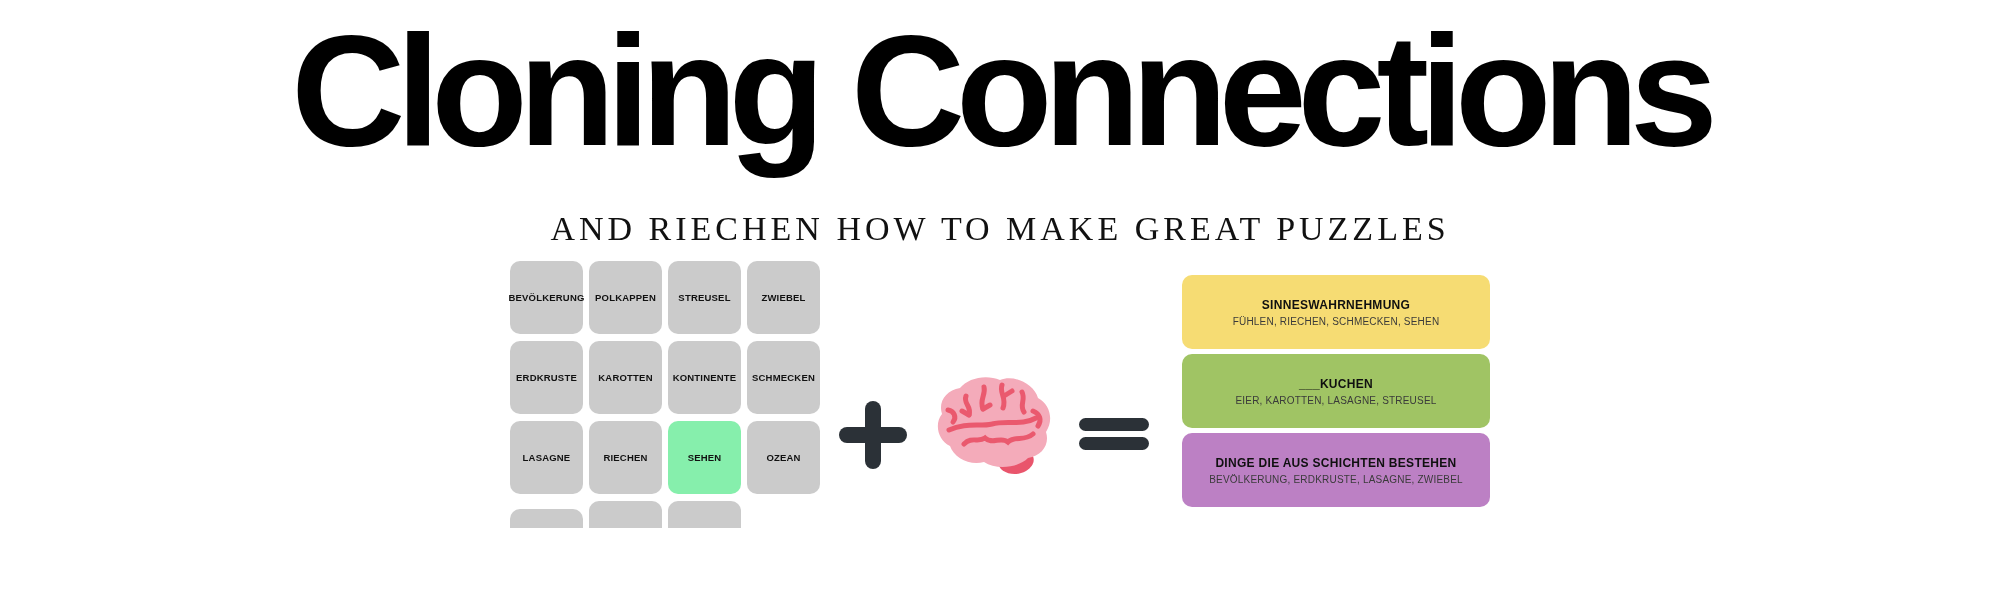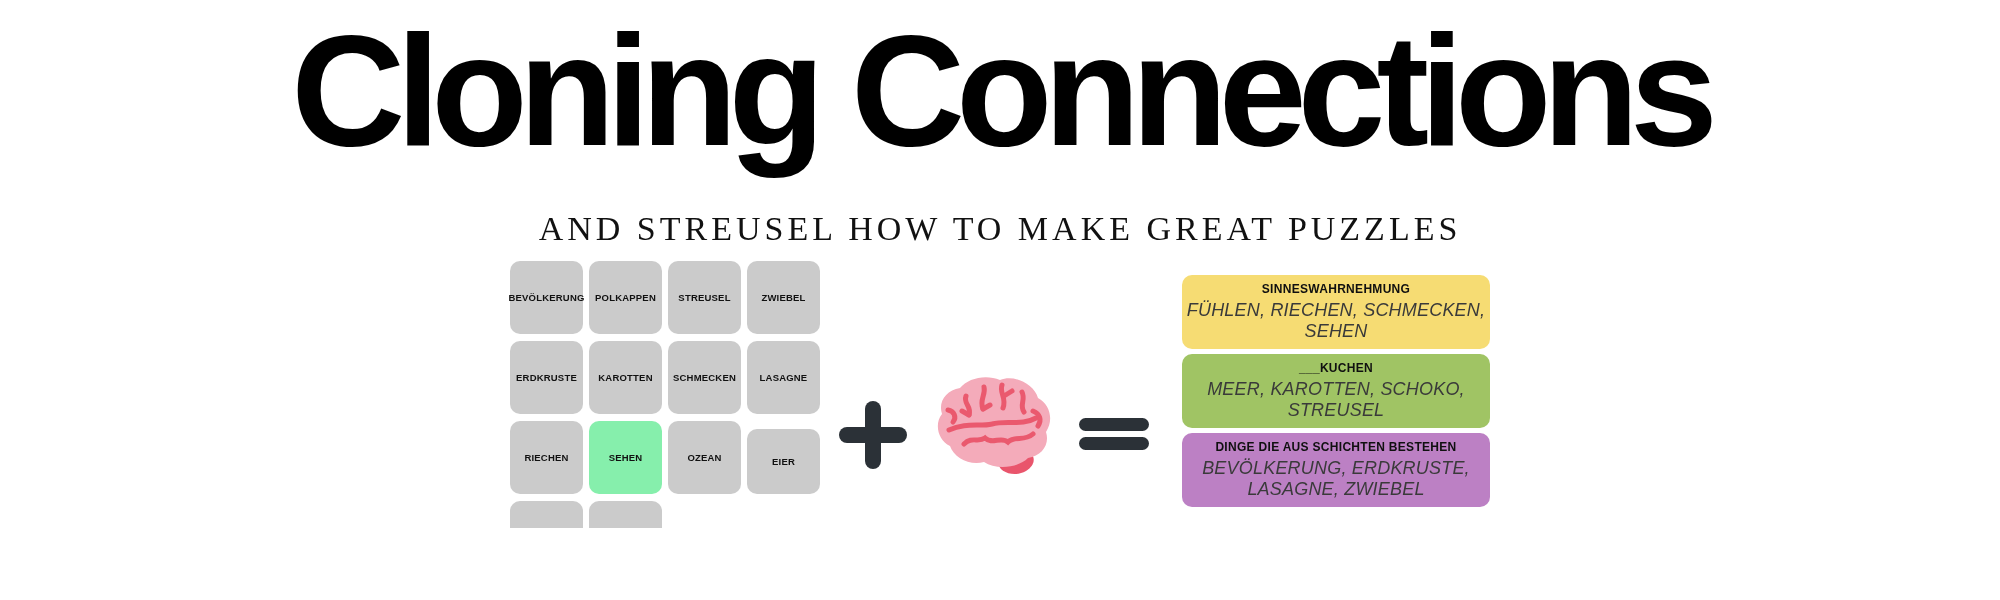--- a/index.html
+++ b/index.html
@@ -33,37 +33,38 @@
   .equals{left:1079px;top:417px;width:70px;height:33px;}
   .groups{
     position:absolute;left:1182px;top:275px;width:308px;
     display:flex;flex-direction:column;gap:5px;
   }
   .group{
     height:74px;border-radius:10px;display:flex;flex-direction:column;
     align-items:center;justify-content:center;text-align:center;
   }
   .group-title{font-size:12px;font-weight:bold;letter-spacing:0.3px;color:#101010;}
-  .group-words{font-size:18px;font-weight:400;letter-spacing:0.2px;color:#3a3a3a;margin-top:4px;font-style:italic;}
+  .group-words{font-size:10px;font-weight:400;letter-spacing:0.2px;color:#3a3a3a;margin-top:4px;}
 </style>
 </head>
 <body>
 
 <div class="canvas">
 
   <h1 class="title">Cloning Connections</h1>
-  <div class="subtitle">AND STREUSEL HOW TO MAKE GREAT PUZZLES</div>
+  <div class="subtitle">AND RIECHEN HOW TO MAKE GREAT PUZZLES</div>
 
   <div class="grid">
     <div class="tile" style="background: rgb(203, 203, 203);">BEVÖLKERUNG</div>
     <div class="tile" style="background: rgb(203, 203, 203);">POLKAPPEN</div>
     <div class="tile" style="background: rgb(203, 203, 203);">STREUSEL</div>
     <div class="tile" style="background: rgb(203, 203, 203);">ZWIEBEL</div>
     <div class="tile" style="background: rgb(203, 203, 203);">ERDKRUSTE</div>
     <div class="tile" style="background: rgb(203, 203, 203);">KAROTTEN</div>
+    <div class="tile" style="background: rgb(203, 203, 203);">KONTINENTE</div>
     <div class="tile" style="background: rgb(203, 203, 203);">SCHMECKEN</div>
     <div class="tile" style="background: rgb(203, 203, 203);">LASAGNE</div>
     <div class="tile" style="background: rgb(203, 203, 203);">RIECHEN</div>
     <div class="tile" style="background: #86efac;">SEHEN</div>
     <div class="tile" style="background: rgb(203, 203, 203);">OZEAN</div>
     <div class="tile" style="background: rgb(203, 203, 203); margin-top: 8px;">EIER</div>
     <div class="tile" style="background: rgb(203, 203, 203);">FÜHLEN</div>
     <div class="tile" style="background: rgb(203, 203, 203);">MEER</div>
   </div>
 
@@ -101,21 +102,21 @@
     </svg>
   </div>
 
   <div class="groups">
     <div class="group" style="background: rgb(246, 220, 115);">
       <div class="group-title">SINNESWAHRNEHMUNG</div>
       <div class="group-words">FÜHLEN, RIECHEN, SCHMECKEN, SEHEN</div>
     </div>
     <div class="group" style="background: rgb(160, 196, 100);">
       <div class="group-title">___KUCHEN</div>
-      <div class="group-words">MEER, KAROTTEN, SCHOKO, STREUSEL</div>
+      <div class="group-words">EIER, KAROTTEN, LASAGNE, STREUSEL</div>
     </div>
     <div class="group" style="background: rgb(188, 128, 196);">
       <div class="group-title">DINGE DIE AUS SCHICHTEN BESTEHEN</div>
       <div class="group-words">BEVÖLKERUNG, ERDKRUSTE, LASAGNE, ZWIEBEL</div>
     </div>
   </div>
 
 </div>
 
 </body></html>

